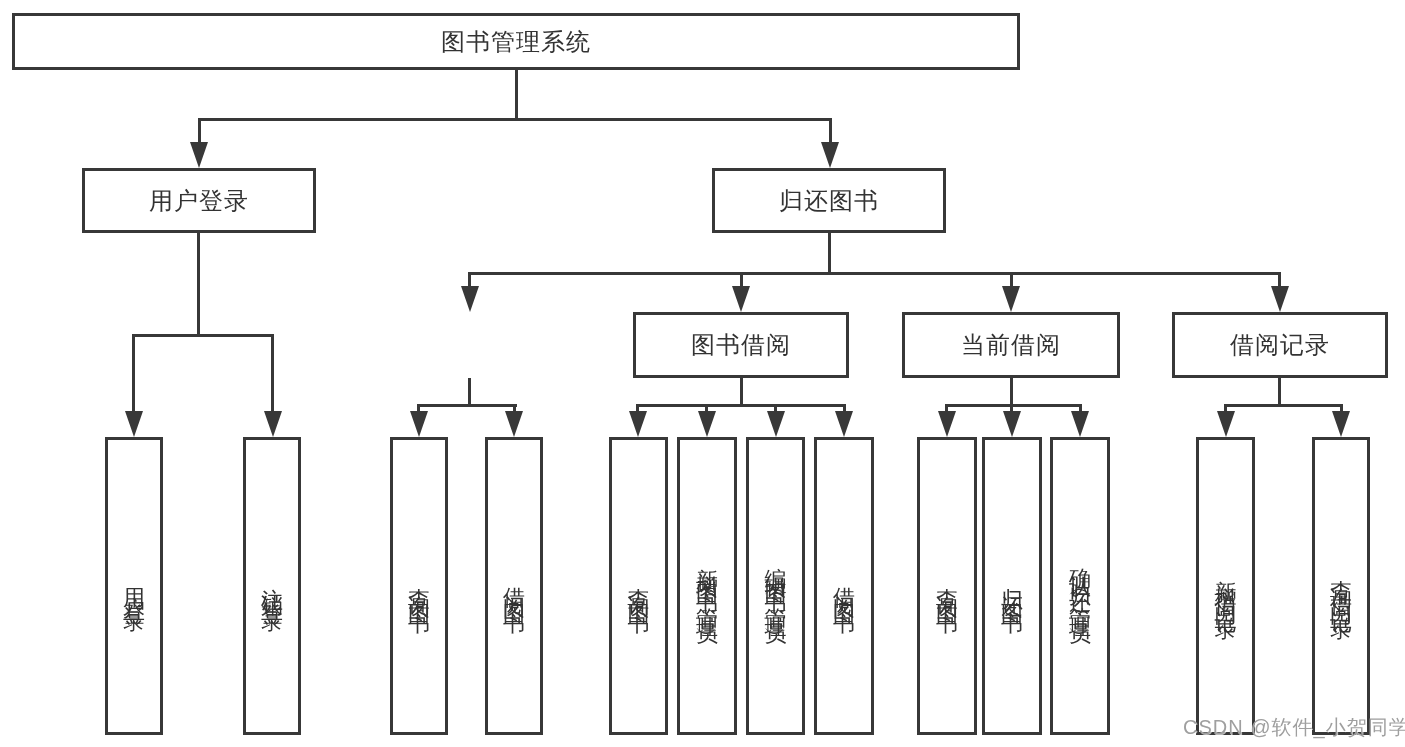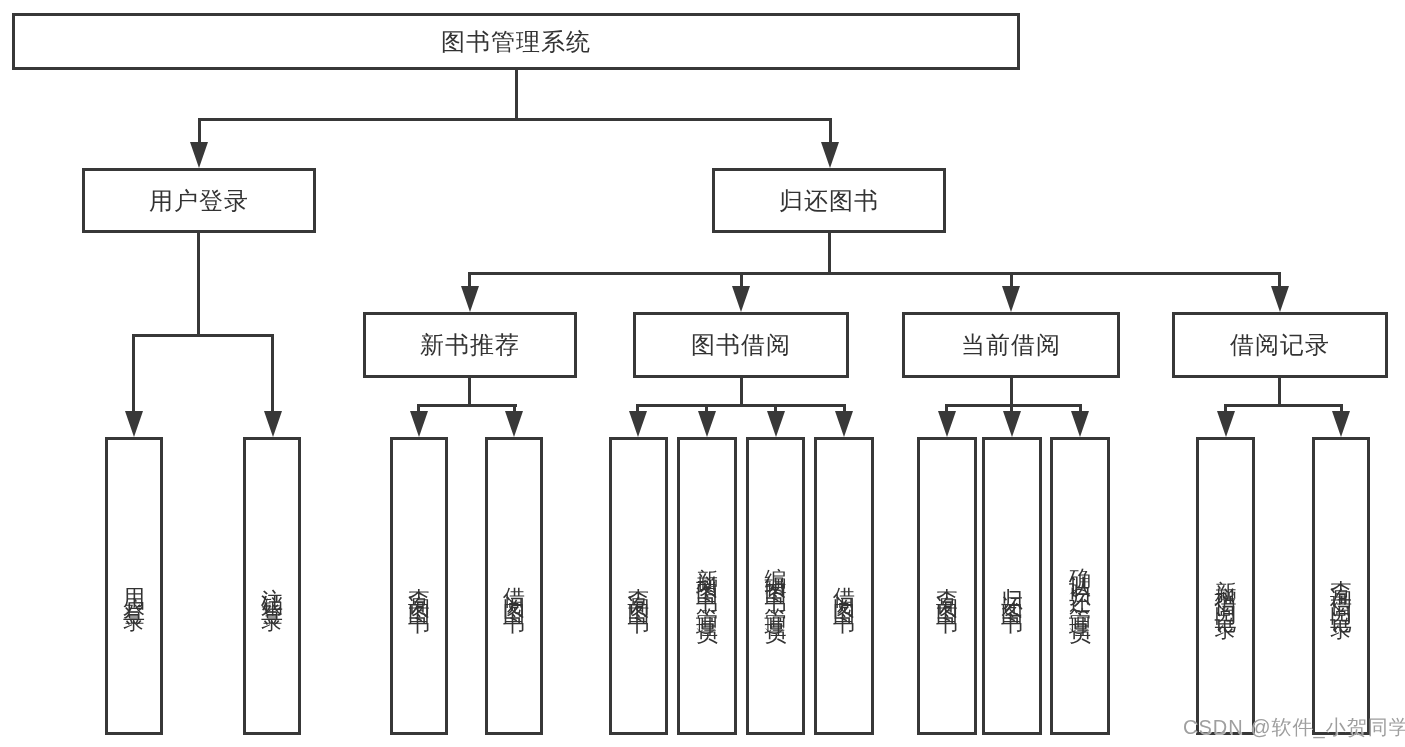--- a/index.html
+++ b/index.html
@@ -73,21 +73,20 @@
   <div class="hl" style="left:468px;top:272px;width:813px"></div>
   <div class="vl" style="left:468px;top:272px;height:20px"></div>
   <div class="arw" style="left:461px;top:286px"></div>
   <div class="vl" style="left:740px;top:272px;height:20px"></div>
   <div class="arw" style="left:732px;top:286px"></div>
   <div class="vl" style="left:1010px;top:272px;height:20px"></div>
   <div class="arw" style="left:1002px;top:286px"></div>
   <div class="vl" style="left:1278px;top:272px;height:20px"></div>
   <div class="arw" style="left:1271px;top:286px"></div>
 
-  <div class="box h" style="left:363px;top:312px;width:214px;height:66px">新书推荐</div>
   <div class="box h" style="left:902px;top:312px;width:218px;height:66px">当前借阅</div>
   <div class="box h" style="left:633px;top:312px;width:216px;height:66px">图书借阅</div>
   <div class="box h" style="left:1172px;top:312px;width:216px;height:66px">借阅记录</div>
 
   <div class="vl" style="left:468px;top:378px;height:29px"></div>
   <div class="hl" style="left:417px;top:404px;width:100px"></div>
   <div class="vl" style="left:417px;top:404px;height:13px"></div>
   <div class="arw" style="left:410px;top:411px"></div>
   <div class="vl" style="left:513px;top:404px;height:13px"></div>
   <div class="arw" style="left:505px;top:411px"></div>

